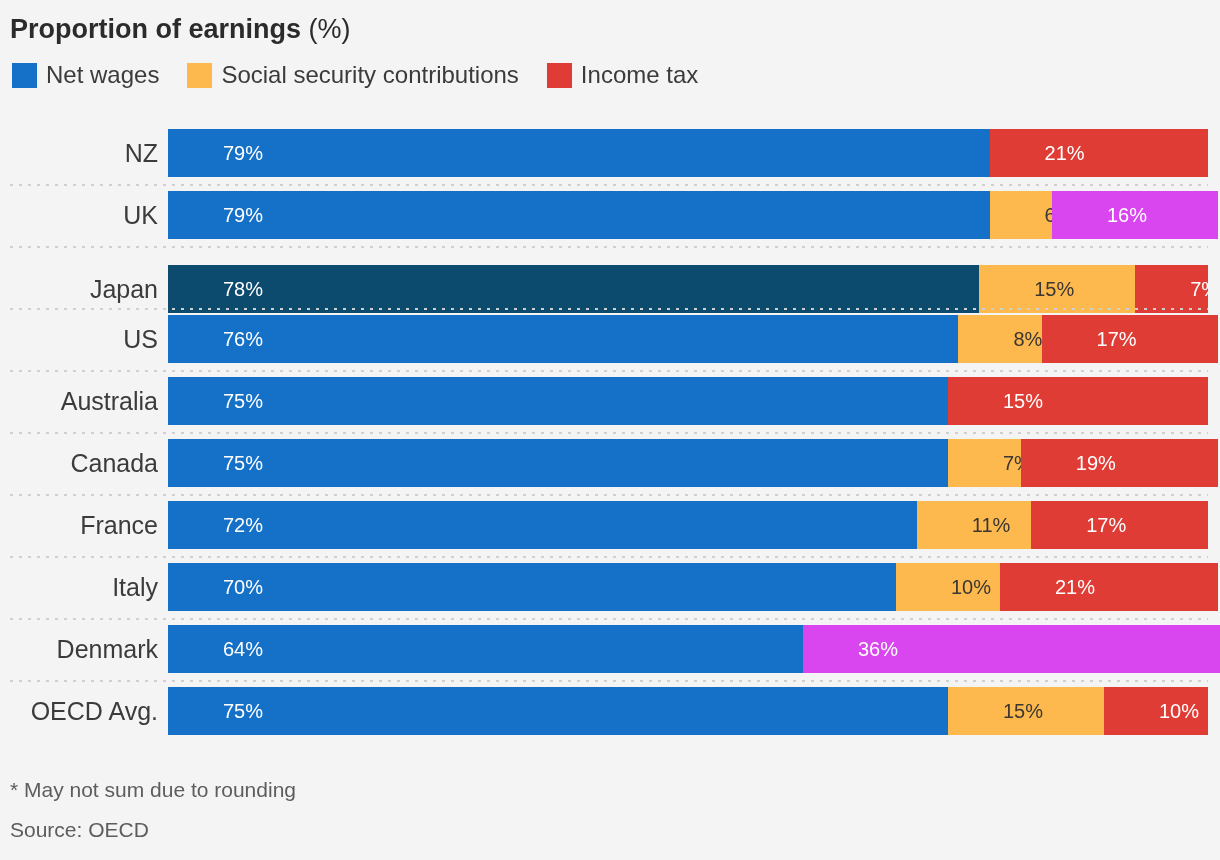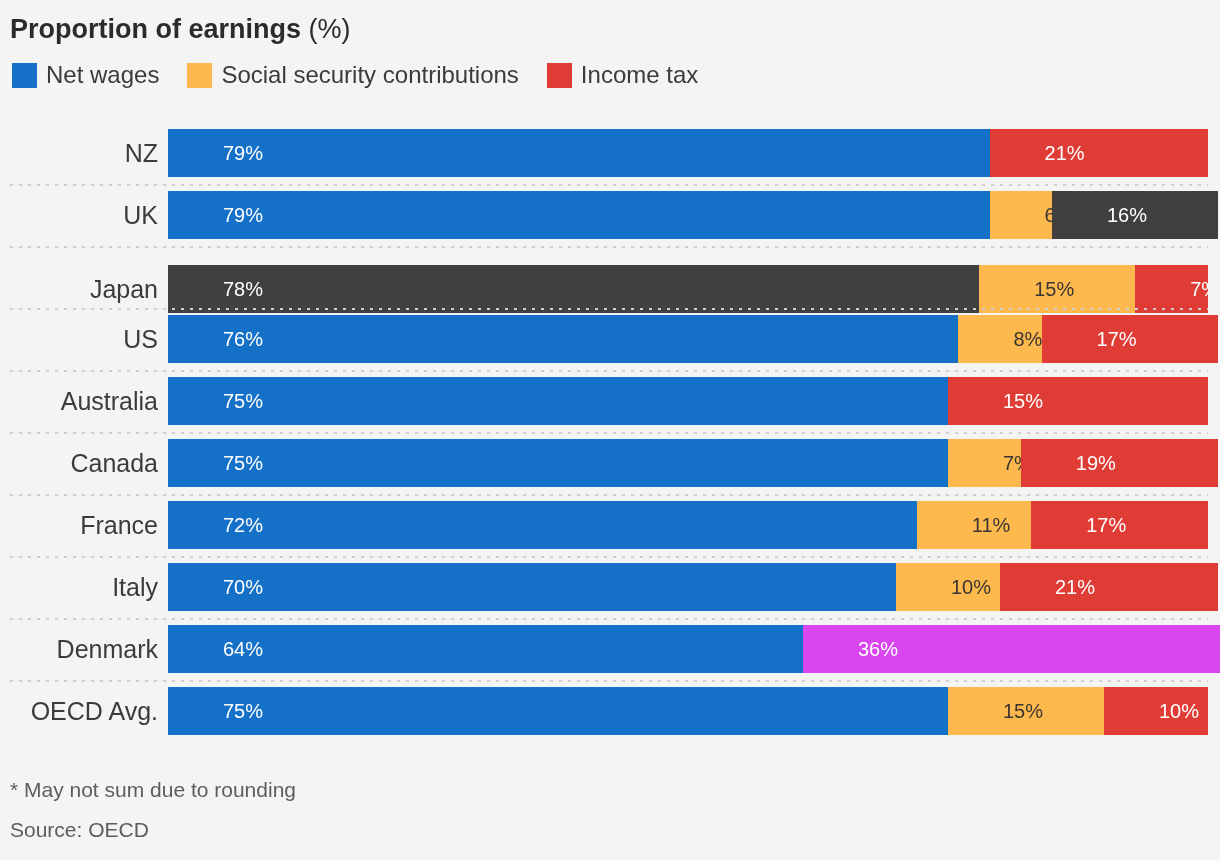--- a/index.html
+++ b/index.html
@@ -178,30 +178,30 @@
     <div class="row-rule" style="top: 55px;"></div>
     <div class="bar-row" style="top: 62px;">
       <div class="row-label">UK</div>
       <div class="bar-track">
         <div class="bar-seg seg-net" style="left: 0px; width: 821.6px; background: rgb(21, 112, 200);">
           <span class="bar-seg-value">79%</span>
         </div>
         <div class="bar-seg seg-ssc" style="left: 821.6px; width: 62.4px; background: rgb(253, 185, 78);">
           <span class="bar-seg-value">6%</span>
         </div>
-        <div class="bar-seg seg-tax" style="left: 884px; width: 166.4px; background: #404040;">
+        <div class="bar-seg seg-tax" style="left: 884px; width: 166.4px; background: #d946ef;">
           <span class="bar-seg-value">16%</span>
         </div>
       </div>
     </div>
     <div class="row-rule" style="top: 117px;"></div>
     <div class="bar-row" style="top: 136px;">
       <div class="row-label">Japan</div>
       <div class="bar-track">
-        <div class="bar-seg seg-net" style="left: 0px; width: 811.2px; background: #404040;">
+        <div class="bar-seg seg-net" style="left: 0px; width: 811.2px; background: #0c4a6e;">
           <span class="bar-seg-value">78%</span>
         </div>
         <div class="bar-seg seg-ssc" style="left: 811.2px; width: 156px; background: rgb(253, 185, 78);">
           <span class="bar-seg-value">15%</span>
         </div>
         <div class="bar-seg seg-tax" style="left: 967.2px; width: 72.8px; background: rgb(224, 60, 54);">
           <span class="bar-seg-value">7%</span>
         </div>
       </div>
     </div>

